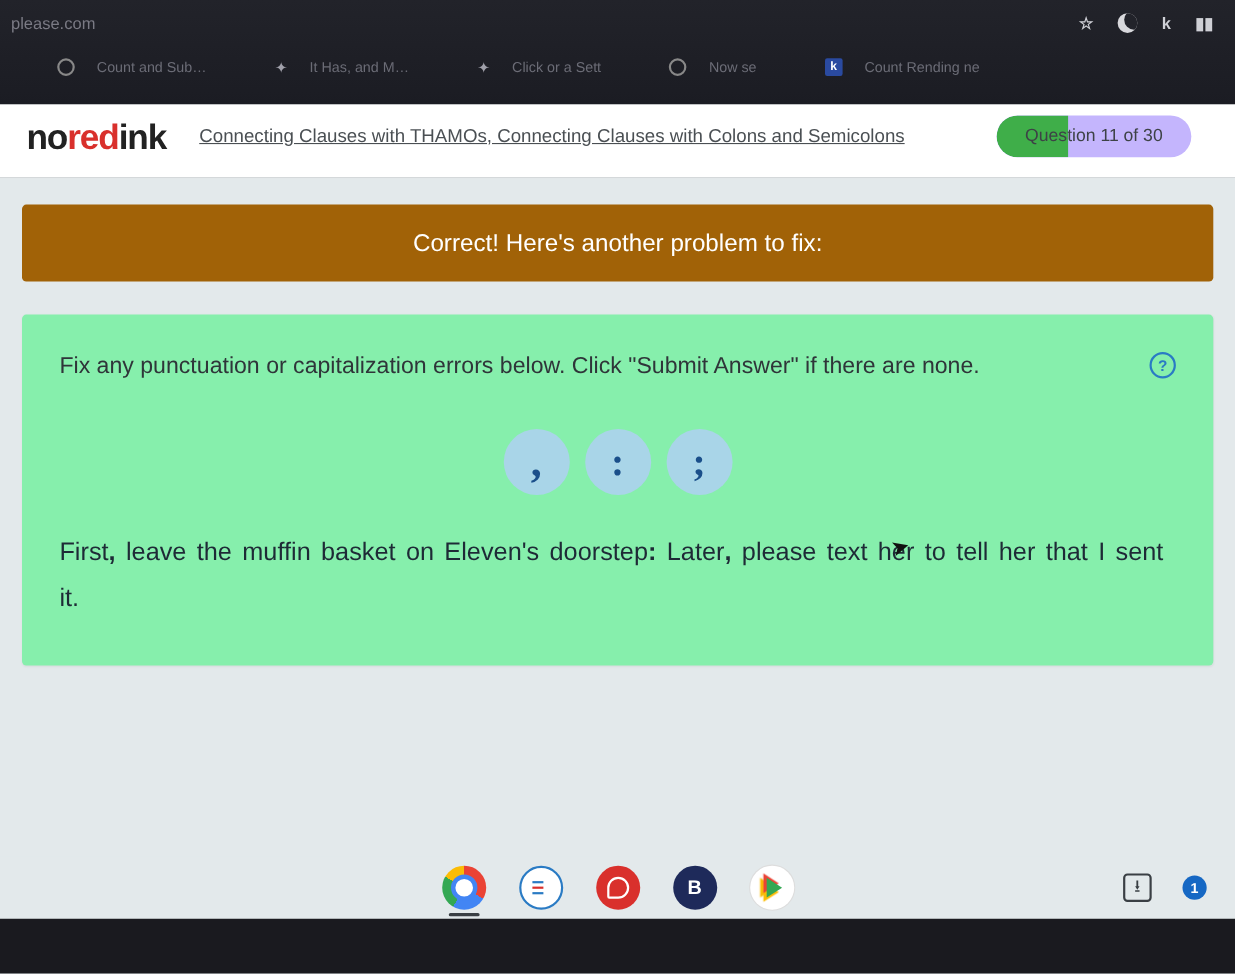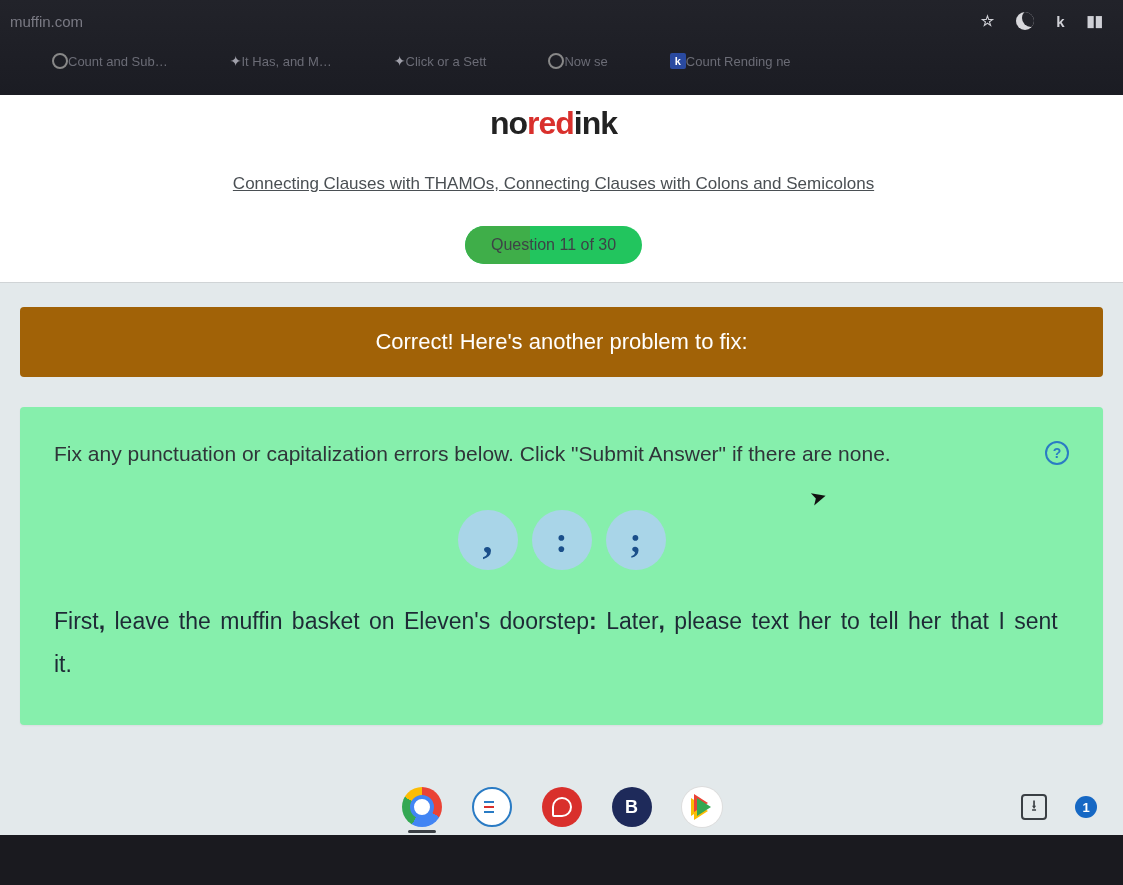--- a/index.html
+++ b/index.html
@@ -25,56 +25,55 @@
     color: #7a7a84;
   }
   .url-text { flex: 1; }
   .chrome-icons { display:flex; gap: 22px; align-items:center; padding-right:10px;}
   .chrome-icons span { color:#cfd0d6; font-size:15px; font-weight:bold;}
   .moon { width:18px;height:18px;border-radius:50%;background:#d8d8dc; position:relative; overflow:hidden;}
   .moon::after{content:"";position:absolute;width:18px;height:18px;border-radius:50%;background:#22232a;left:6px;top:-3px;}
   .tab-row {
     display:flex; align-items:center; height:50px; gap:40px; padding:0 20px; font-size:13px; color:#6b6c76;
   }
-  .tab-row .tab { display:flex; align-items:center; gap:0;padding-left:22px; }
+  .tab-row .tab { display:flex; gap:20px;padding-left:22px; }
   .favicon-circ { width:16px;height:16px;border:2px solid #888;border-radius:50%;}
   .favicon-k { width:16px;height:16px;background:#2a4aa0;color:#fff;font-size:11px;font-weight:bold;display:flex;align-items:center;justify-content:center;border-radius:2px;}
   .favicon-sparkle { color:#a0a0aa; font-size:14px;}
 
   .page {
     background: #e3e9eb;
     height: 740px;
     position: relative;
   }
   .header-bar {
     background: #fff;
     display:flex;
     align-items:center;
     padding: 10px 40px 18px 24px;
     gap: 30px;
     border-bottom: 1px solid #d0d4d6;
-    flex-direction: column;
   }
   .logo {
     font-size: 32px;
     font-weight: 700;
     letter-spacing: -1px;
   }
   .logo .no { color:#222; }
   .logo .red { color:#d9302c; }
   .logo .ink { color:#222; }
   .topic {
     flex:1;
     color:#4a4f53;
     font-size:17px;
     line-height:1.4;
     text-decoration:underline;
   }
   .q-pill {
-    background:#22c55e;
+    background:#c4b5fd;
     border-radius: 22px;
     padding: 10px 26px;
     font-size:16px;
     color:#3d4246;
     position:relative;
     overflow:hidden;
   }
   .q-pill::before {
     content:"";
     position:absolute;
@@ -185,21 +184,21 @@
   }
   .tray-circle {
     width:22px;height:22px;border-radius:50%;background:#1668c4;color:#fff;display:flex;align-items:center;justify-content:center;font-size:13px;font-weight:bold;
   }
 </style>
 </head>
 <body>
 
 <div class="browser-chrome">
   <div class="url-row">
-    <div class="url-text">muffin.com</div>
+    <div class="url-text">please.com</div>
     <div class="chrome-icons">
       <span>☆</span>
       <div class="moon"></div>
       <span>k</span>
       <span>▮▮</span>
     </div>
   </div>
   <div class="tab-row">
     <div class="tab">
       <div class="favicon-circ"></div>

